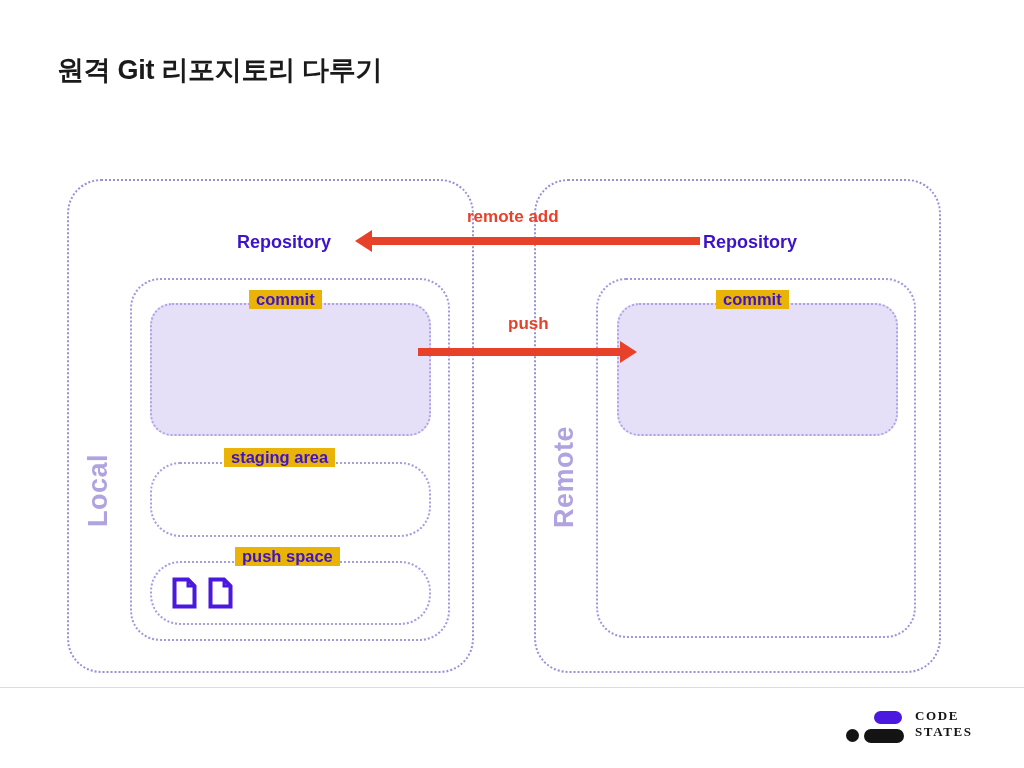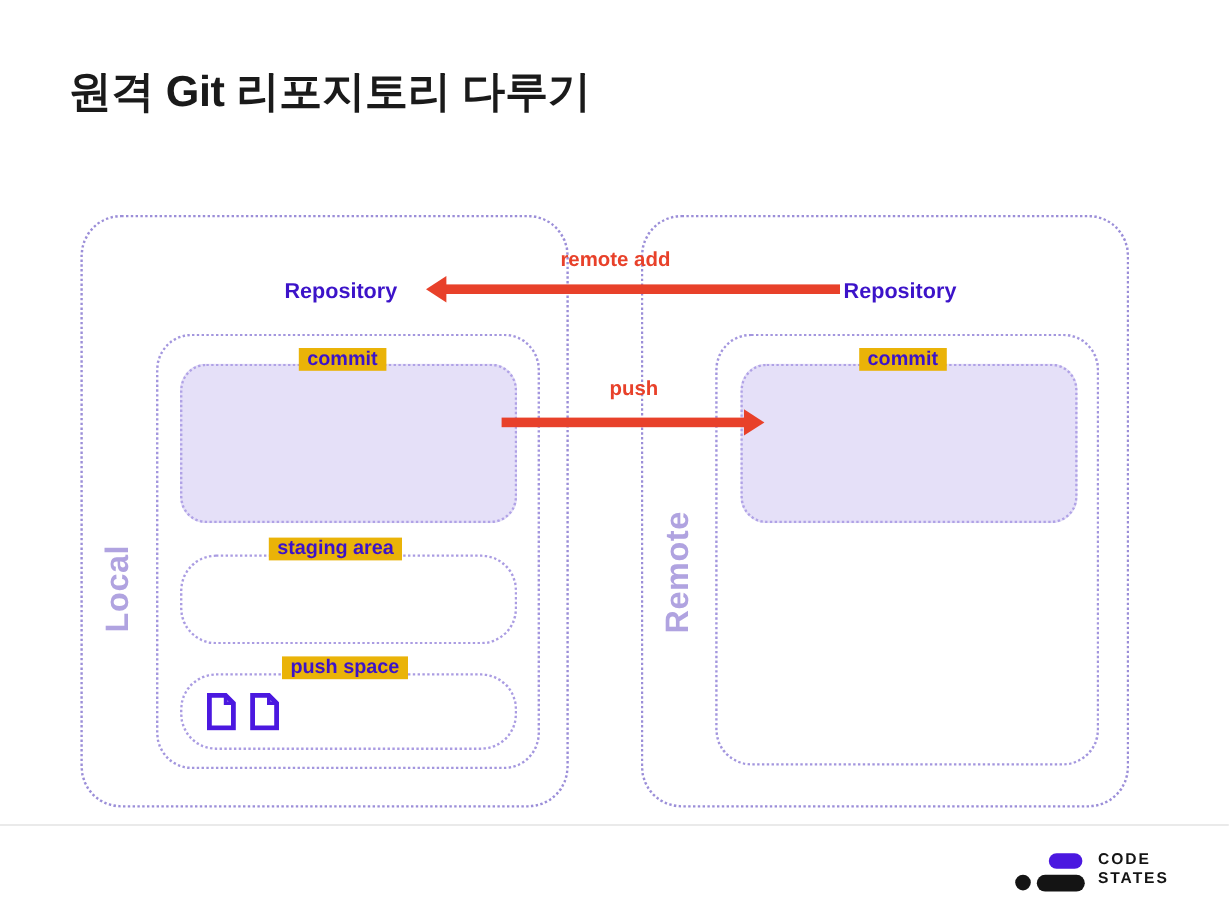--- a/index.html
+++ b/index.html
@@ -13,21 +13,21 @@
     font-family: "Liberation Sans", "DejaVu Sans", sans-serif;
     overflow: hidden;
     position: relative;
   }
 
   
   .slide-title {
     position: absolute;
     left: 57px;
     top: 52px;
-    font-size: 36px;
+    font-size: 27px;
     font-weight: bold;
     color: #1a1a1a;
     letter-spacing: -0.3px;
     white-space: nowrap;
   }
 
   
   .diagram {
     position: absolute;
     left: 0;
@@ -187,21 +187,21 @@
     position: absolute; left: 1px; top: 23px;
     width: 13px; height: 13px; border-radius: 50%; background: #141414;
   }
   .logo-pill-black {
     position: absolute; left: 19px; top: 23px;
     width: 40px; height: 14px; border-radius: 7px; background: #141414;
   }
   .logo-text {
     position: absolute;
     left: 70px; top: 2px;
-    font-family: Liberation Sans, sans-serif;
+    font-family: Liberation Serif, serif;
     font-weight: bold;
     font-size: 13px;
     line-height: 16px;
     letter-spacing: 1.6px;
     color: #141414;
   }
 </style>
 </head>
 <body>
 

